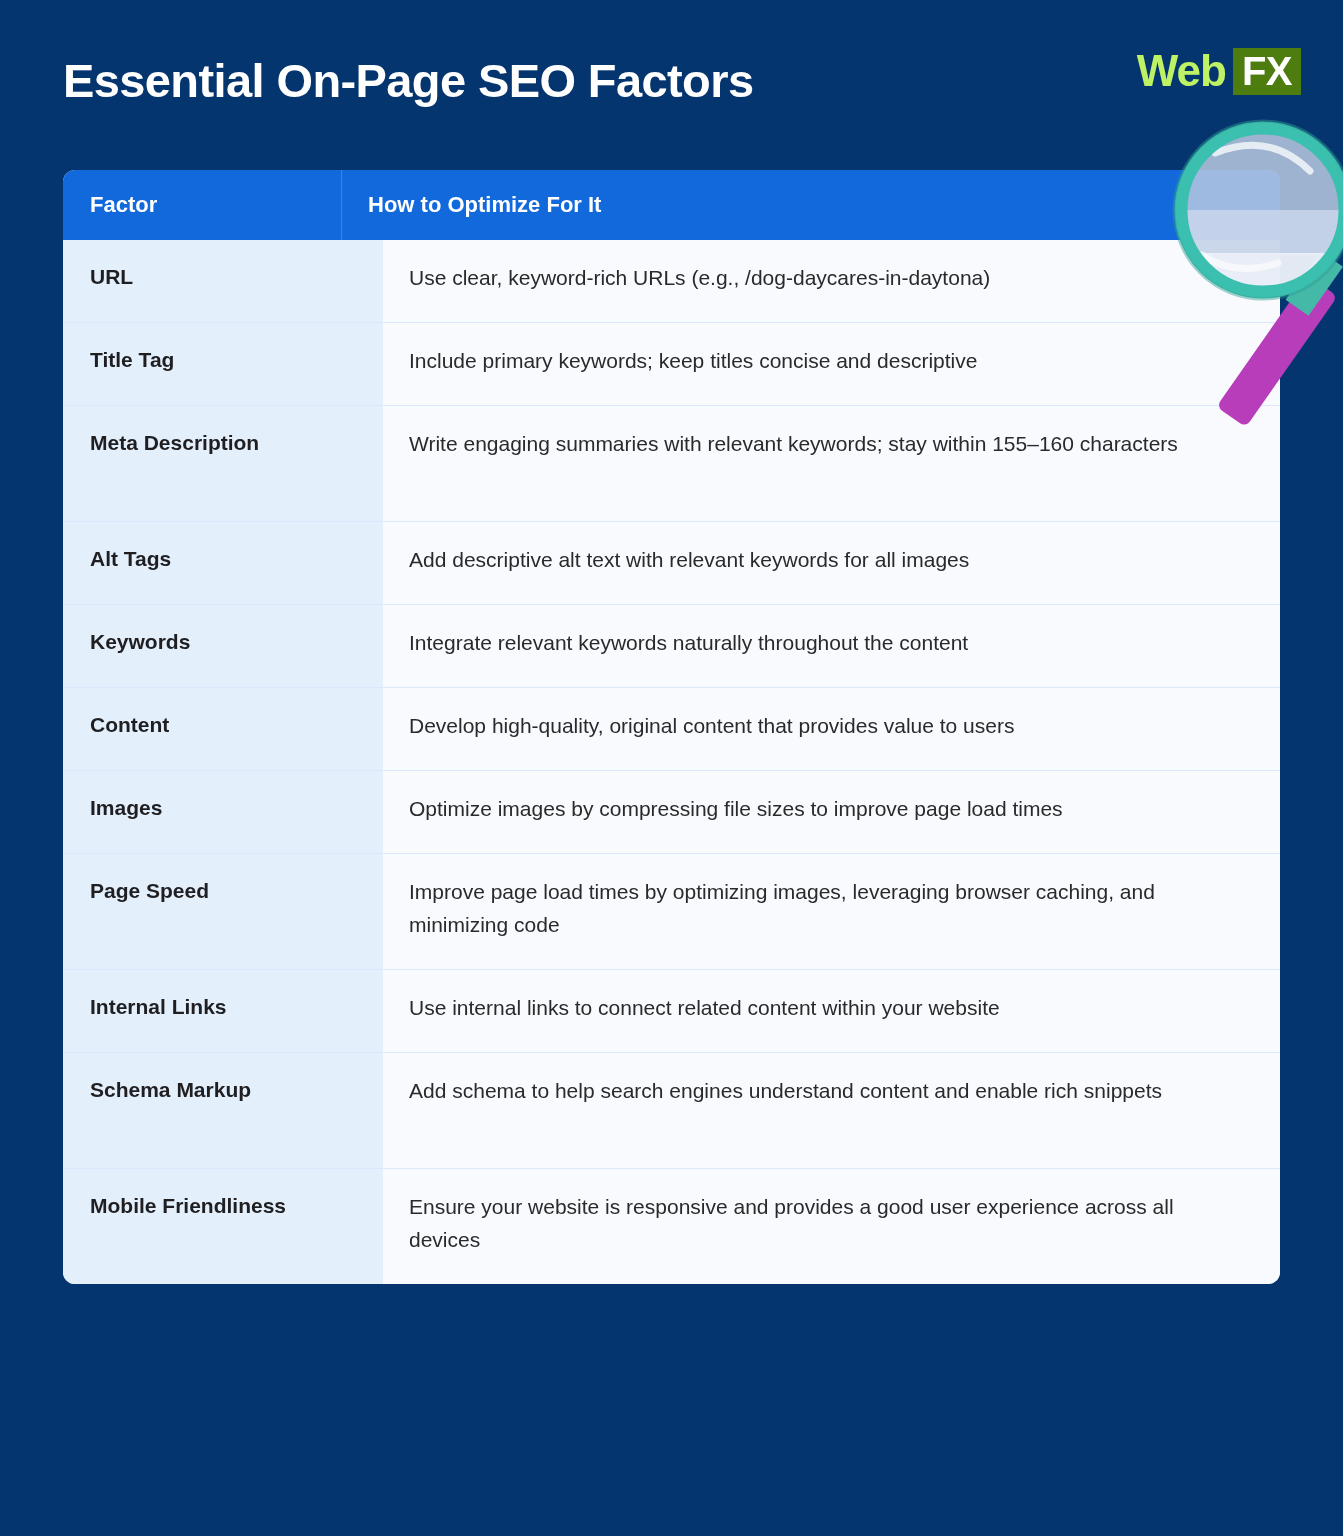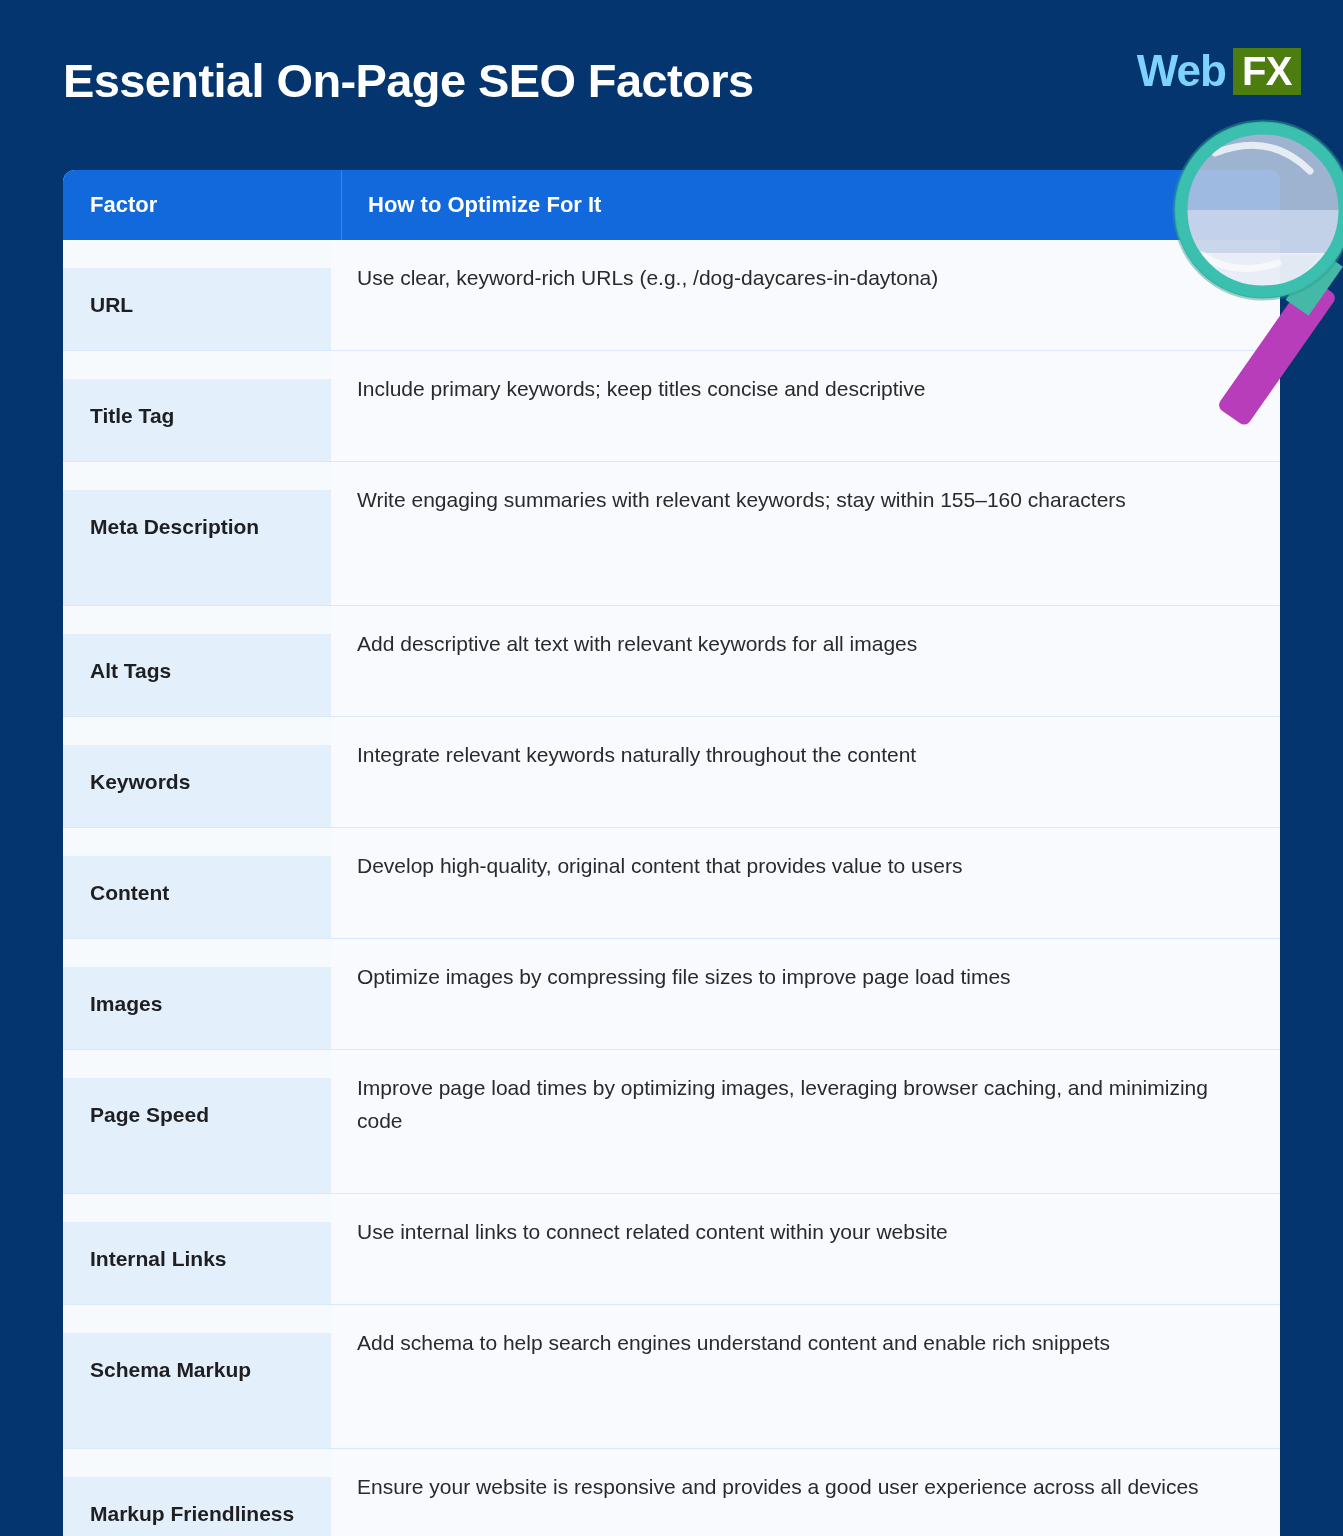--- a/index.html
+++ b/index.html
@@ -50,21 +50,21 @@
     position: absolute;
     right: 42px;
     top: 45px;
     display: flex;
     align-items: center;
     height: 52px;
   }
   .logo-web {
     font-size: 44px;
     font-weight: bold;
-    color: #7dd3fc;
+    color: #bef264;
     letter-spacing: -1px;
     line-height: 1;
   }
   .logo-fx-box {
     background: #4d7c0f;
     margin-left: 7px;
     padding: 3px 9px 4px 9px;
     display: flex;
     align-items: center;
     justify-content: center;
@@ -113,28 +113,27 @@
     color: #ffffff;
   }
 
   .trow {
     display: flex;
     border-top: 1px solid #d9e9fb;
   }
   .trow:first-of-type { border-top: none; }
 
   .cell-factor {
-    width: 268px;
+    width: 320px;
     background: #e4effc;
     padding: 22px 18px 22px 27px;
     font-size: 21px;
     font-weight: bold;
     color: #1f1f21;
     line-height: 1.45;
-    margin-top: 28px;
   }
 
   .cell-how {
     flex: 1;
     background: #f8fafd;
     padding: 22px 30px 22px 26px;
     font-size: 21px;
     color: #2a2a2c;
     line-height: 1.55;
   }
@@ -209,21 +208,21 @@
         </div>
         <div class="trow h-1">
           <div class="cell-factor">Internal Links</div>
           <div class="cell-how">Use internal links to connect related content within your website</div>
         </div>
         <div class="trow h-2">
           <div class="cell-factor">Schema Markup</div>
           <div class="cell-how">Add schema to help search engines understand content and enable rich snippets</div>
         </div>
         <div class="trow h-2">
-          <div class="cell-factor">Markup Friendliness</div>
+          <div class="cell-factor">Mobile Friendliness</div>
           <div class="cell-how">Ensure your website is responsive and provides a good user experience across all devices</div>
         </div>
       </div>
   </div>
 
   <div class="magnifier">
     <svg width="260" height="340" viewBox="0 0 260 340" xmlns="http://www.w3.org/2000/svg">
       <defs>
         <clipPath id="lensClip">
           <circle cx="103" cy="105" r="82"></circle>

